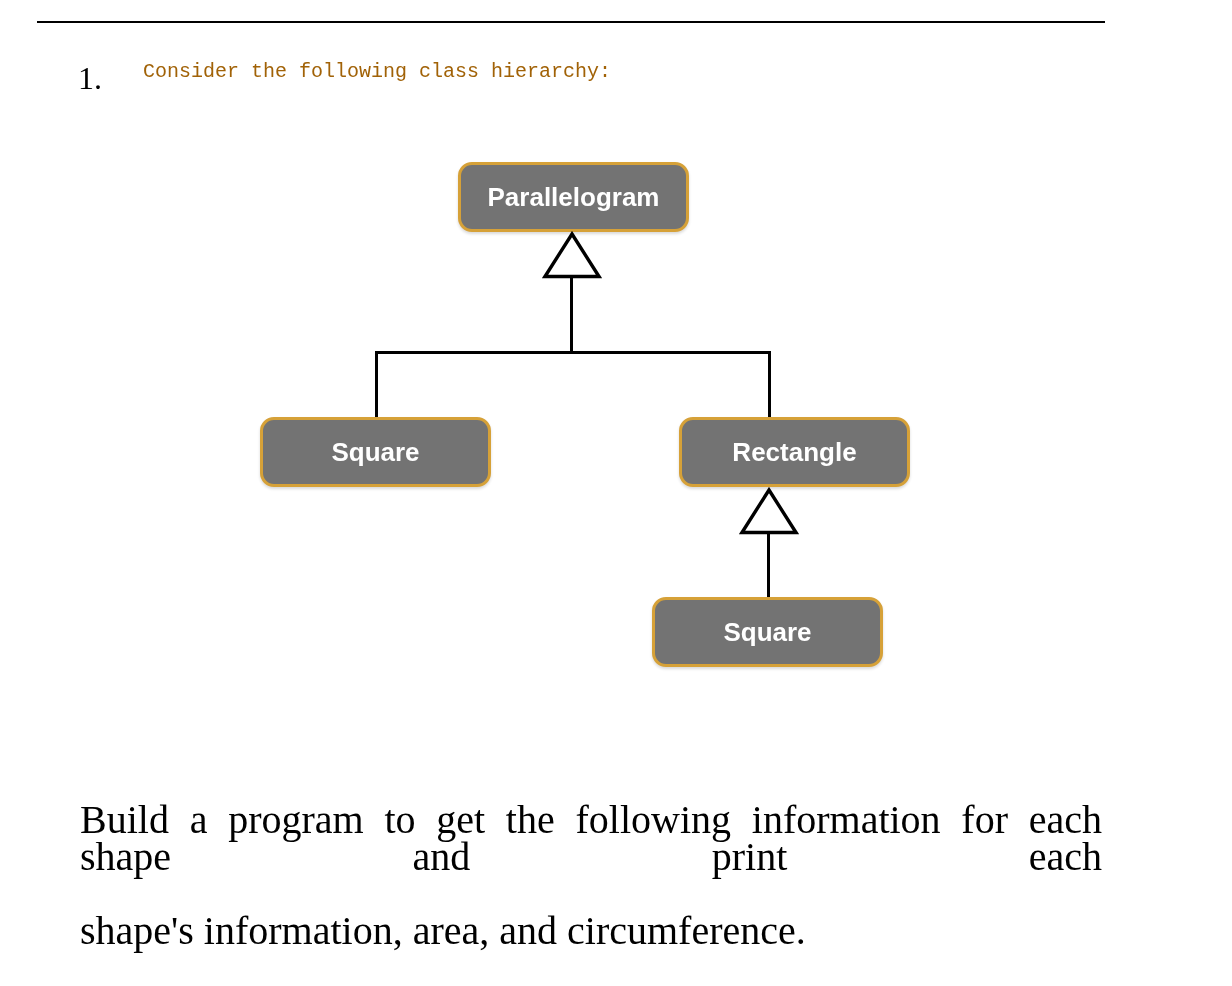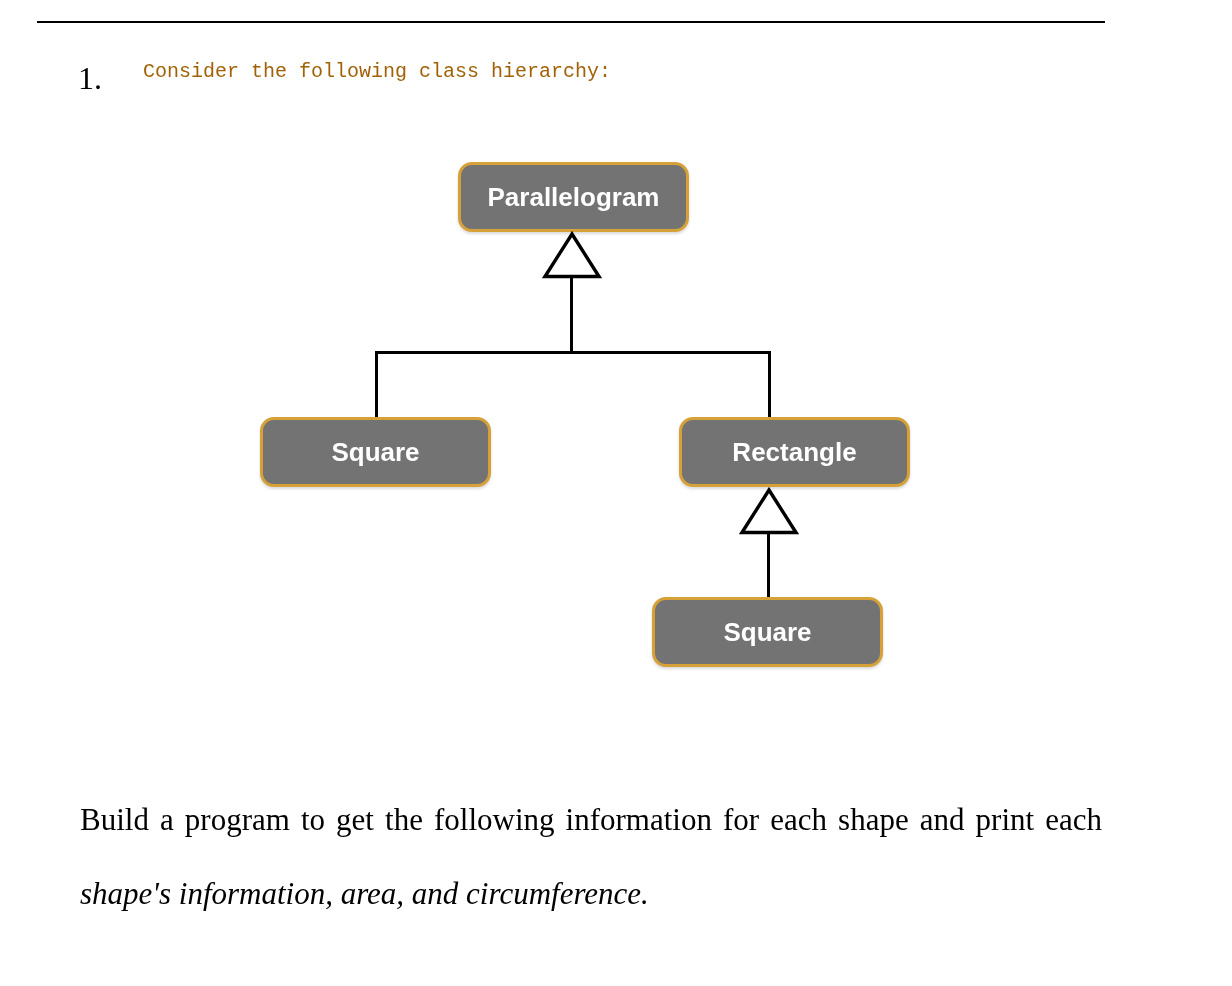--- a/index.html
+++ b/index.html
@@ -73,34 +73,34 @@
 
   .tri { position: absolute; width: 60px; height: 48px; }
   .tri-parallelogram { left: 542px; top: 231px; }
   .tri-rectangle     { left: 739px; top: 487px; }
 
   
   .task-paragraph {
     position: absolute;
     left: 80px; top: 801px;
     width: 1022px;
-    font-size: 31px;
+    font-size: 40px;
     color: #000000;
     line-height: 37px;
   }
   .task-line-justified {
     text-align: justify;
   }
   .task-line-justified::after {
     content: "";
     display: inline-block;
     width: 100%;
     height: 0;
   }
-  .task-line-left { text-align: left; font-style: italic; }
+  .task-line-left { text-align: left; }
 </style>
 </head>
 <body>
 
 <div class="page">
 
   <div class="top-rule"></div>
 
   <span class="question-number">1.</span>
   <span class="question-text">Consider the following class hierarchy:</span>

